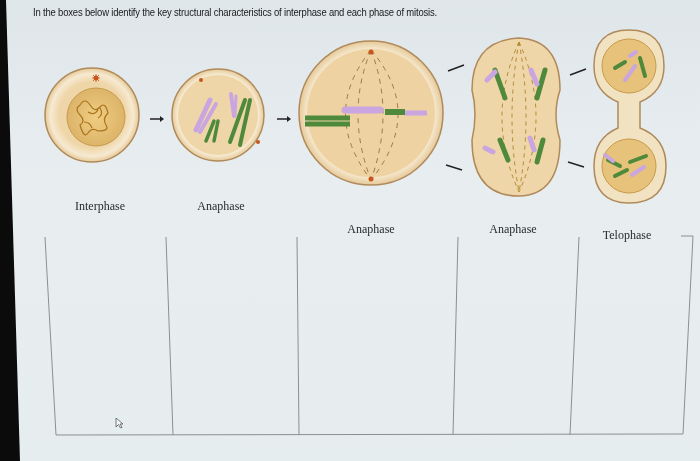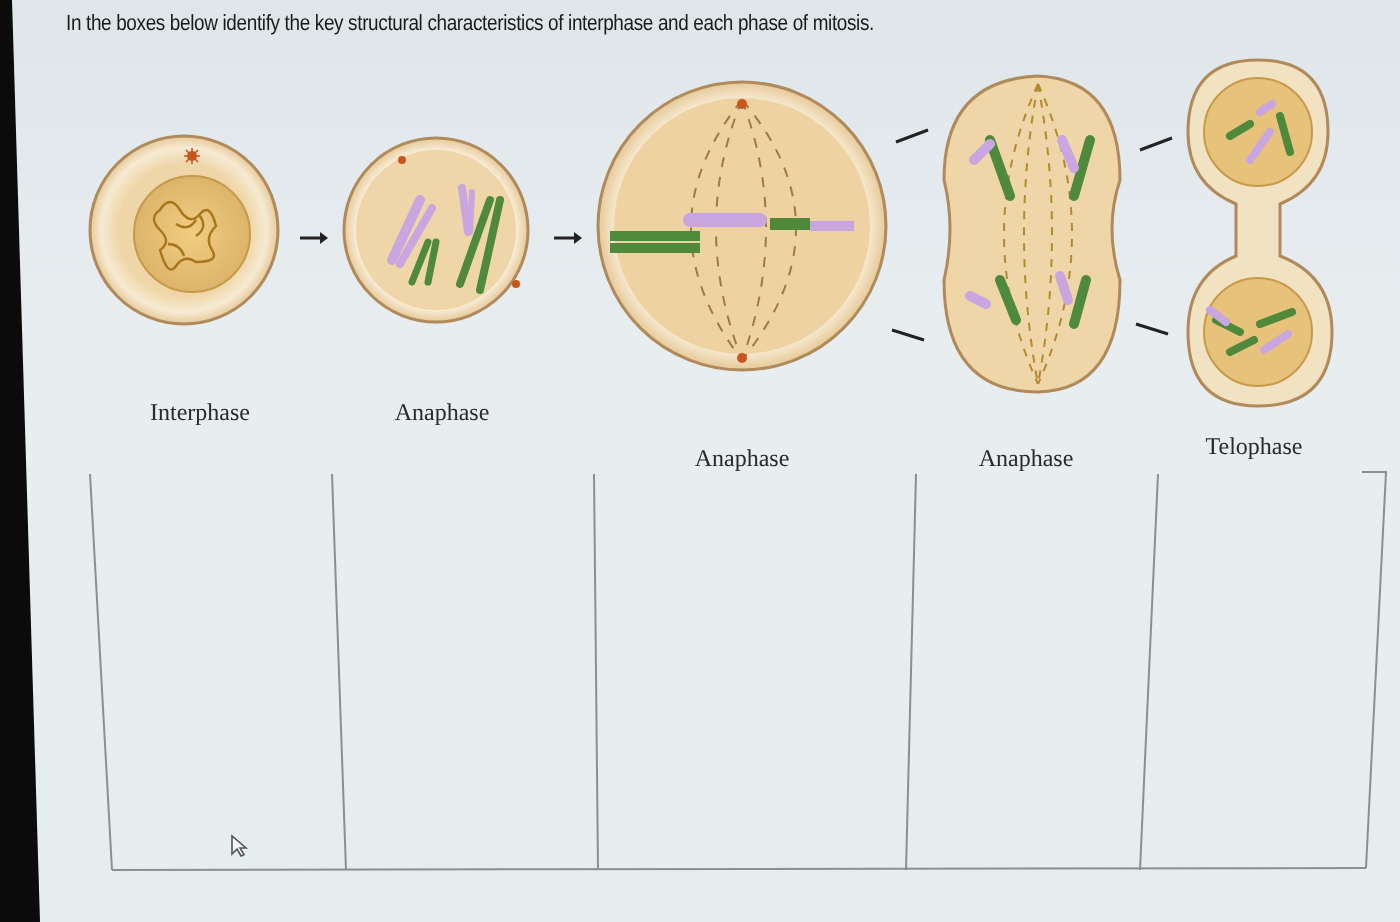--- a/index.html
+++ b/index.html
@@ -121,21 +121,21 @@
     <path d="M630 56 l6 -4 M625 80 l10 -14" stroke="#c9a6e0" stroke-width="4" stroke-linecap="round"></path>
     <path d="M608 160 l12 6 M630 162 l16 -6 M615 176 l12 -6" stroke="#4f8a3c" stroke-width="4" stroke-linecap="round"></path>
     <path d="M605 155 l8 6 M632 175 l12 -8" stroke="#c9a6e0" stroke-width="4" stroke-linecap="round"></path>
   </g>
 </svg>
 
 <div class="phase-label" style="left:100px; top:183px;">Interphase</div>
 <div class="phase-label" style="left:221px; top:183px;">Anaphase</div>
 <div class="phase-label" style="left:371px; top:206px;">Anaphase</div>
 <div class="phase-label" style="left:513px; top:206px;font-family:Liberation Serif, serif;">Anaphase</div>
-<div class="phase-label" style="left:627px; top:200px;text-align:right;">Telophase</div>
+<div class="phase-label" style="left:627px; top:212px;text-align:right;">Telophase</div>
 
 <svg class="grid-svg" width="700" height="461" viewBox="0 0 700 461">
   <g stroke="#8a8f92" stroke-width="1" fill="none">
     <line x1="45" y1="237" x2="56" y2="435"></line>
     <line x1="166" y1="237" x2="173" y2="435"></line>
     <line x1="297" y1="237" x2="299" y2="435"></line>
     <line x1="458" y1="237" x2="453" y2="435"></line>
     <line x1="579" y1="237" x2="570" y2="435"></line>
     <polyline points="681,236 693,236 683,434"></polyline>
     <line x1="56" y1="435" x2="683" y2="434"></line>

